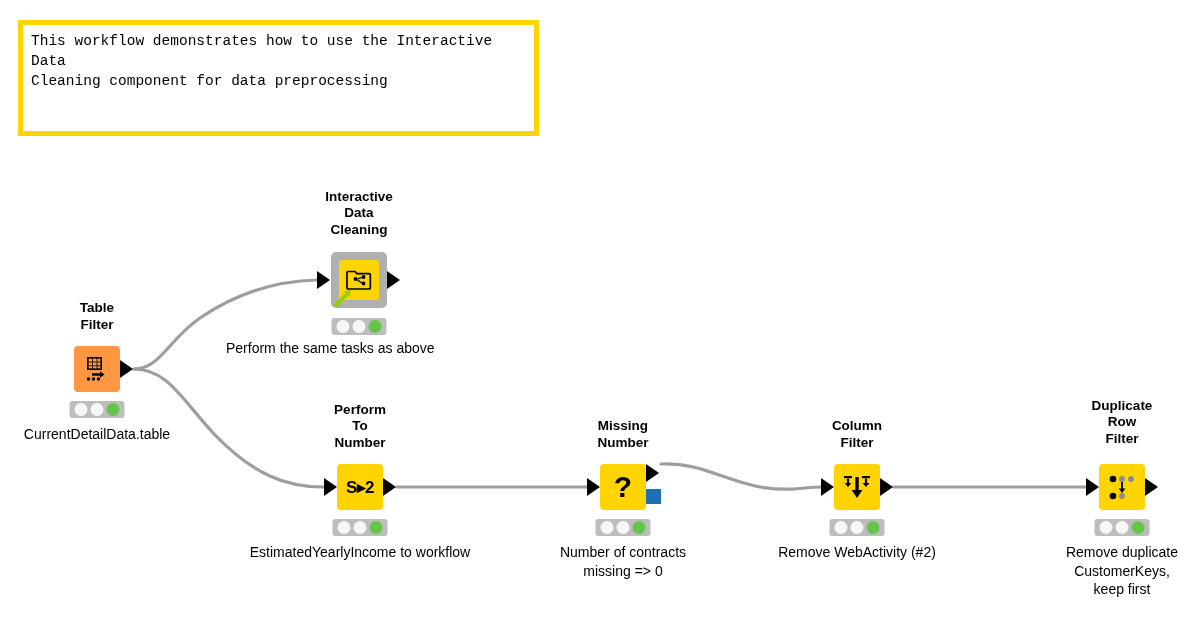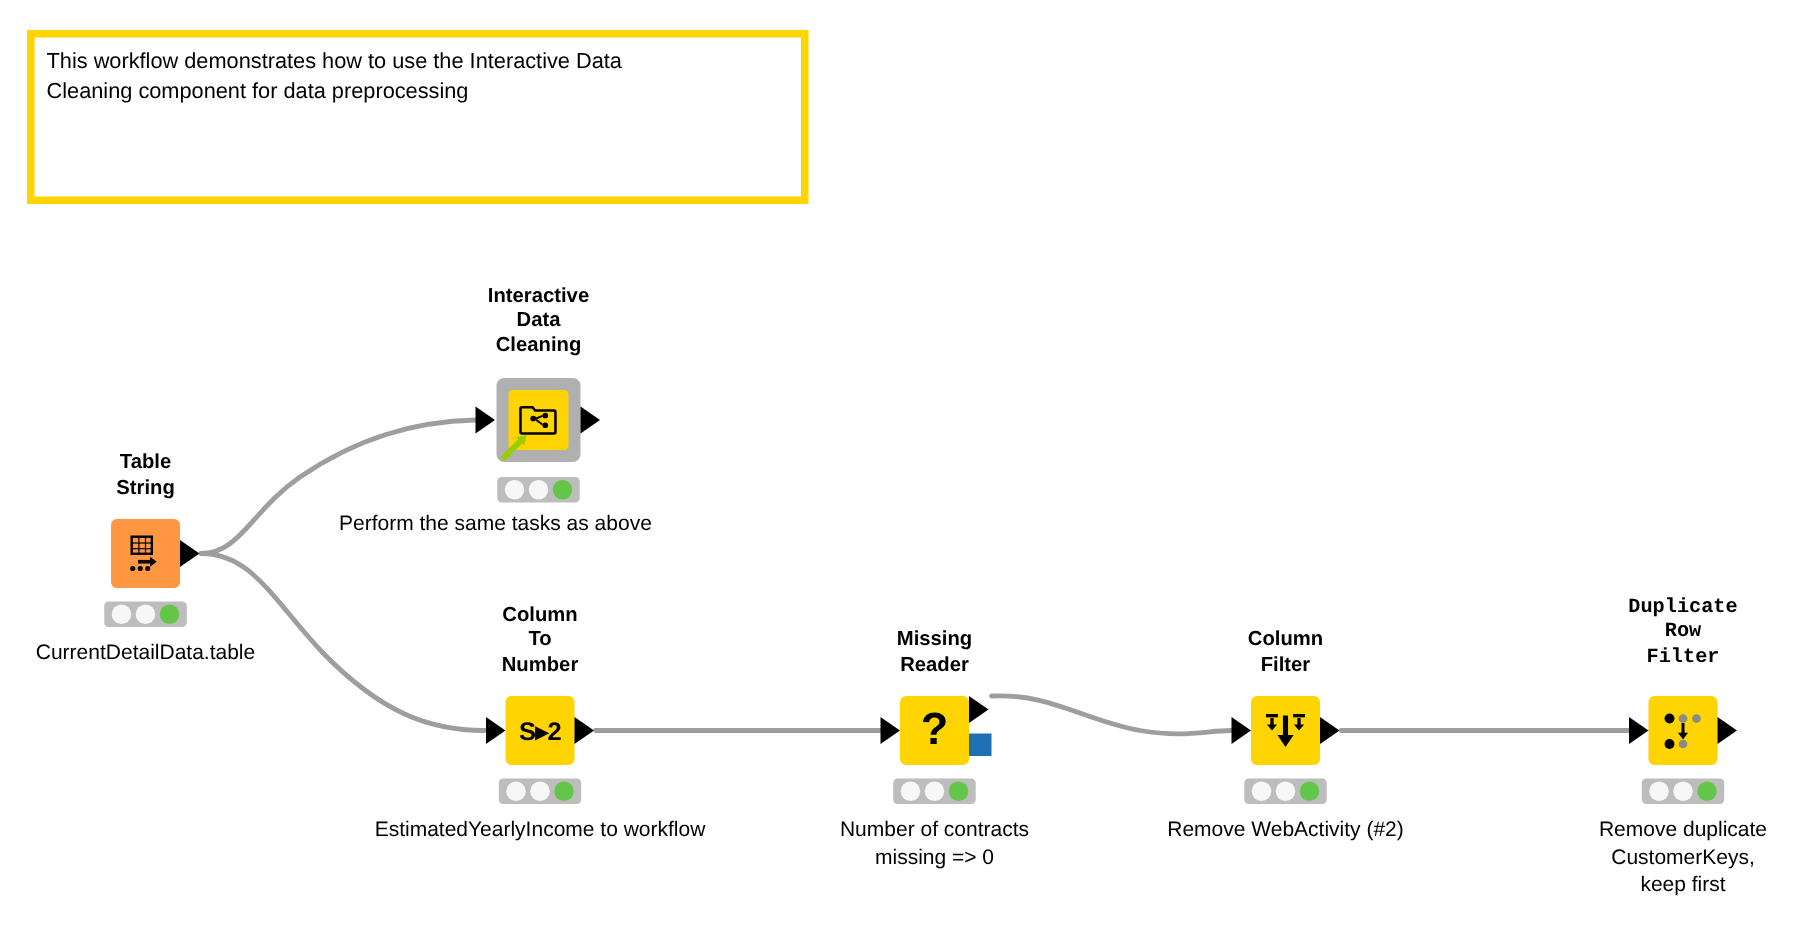--- a/index.html
+++ b/index.html
@@ -26,20 +26,21 @@
     box-sizing: border-box;
     border: 5px solid #FFD400;
     background: #ffffff;
     padding: 6px 8px 0 8px;
   }
   #annotation .anno-text {
     font-size: 14.5px;
     line-height: 1.38;
     color: #000;
     white-space: pre-line;
+    font-family: Liberation Mono, monospace;
   }
 
   
   #wires {
     position: absolute;
     left: 0;
     top: 0;
     width: 1200px;
     height: 630px;
     pointer-events: none;
@@ -188,21 +189,21 @@
   <path d="M 397 487 L 587 487" fill="none" stroke="#9E9E9E" stroke-width="3.2" stroke-linecap="round"></path>
 
   <path d="M 661 464 C 700 462 722 480 760 487 C 790 492 804 487 821 487" fill="none" stroke="#9E9E9E" stroke-width="3.2" stroke-linecap="round"></path>
 
   <path d="M 894 487 L 1086 487" fill="none" stroke="#9E9E9E" stroke-width="3.2" stroke-linecap="round"></path>
 </svg>
 
 <div class="free-label" style="left:226px; top:340px;">Perform the same tasks as above</div>
 
 <div class="node" style="left:97px; top:369px;">
-  <div class="node-title">Table String</div>
+  <div class="node-title">Table Filter</div>
   <div class="node-body orange">
     <span>
       <svg class="icon-svg" width="30" height="30" viewBox="0 0 30 30">
         <rect x="5" y="3" width="15" height="13" fill="#000"></rect>
         <rect x="6.6" y="4.6" width="3.6" height="3" fill="#FF9742"></rect>
         <rect x="11.0" y="4.6" width="3.6" height="3" fill="#FF9742"></rect>
         <rect x="15.4" y="4.6" width="3.0" height="3" fill="#FF9742"></rect>
         <rect x="6.6" y="8.4" width="3.6" height="3" fill="#FF9742"></rect>
         <rect x="11.0" y="8.4" width="3.6" height="3" fill="#FF9742"></rect>
         <rect x="15.4" y="8.4" width="3.0" height="3" fill="#FF9742"></rect>
@@ -251,36 +252,36 @@
   <div class="port out comp"></div>
   <div class="status" style="top:38px;">
     <span class="lamp"></span>
     <span class="lamp"></span>
     <span class="lamp green"></span>
   </div>
   <div class="node-sub" style="top:62px;"></div>
 </div>
 
 <div class="node" style="left:360px; top:487px;">
-  <div class="node-title">Column To Number</div>
+  <div class="node-title">Perform To Number</div>
   <div class="node-body">
     <span style="font-size:17px; font-weight:bold; letter-spacing:-0.5px;">S▸2</span>
   </div>
   <div class="port in"></div>
   <div class="port out"></div>
   <div class="status">
     <span class="lamp"></span>
     <span class="lamp"></span>
     <span class="lamp green"></span>
   </div>
   <div class="node-sub">EstimatedYearlyIncome to workflow</div>
 </div>
 
 <div class="node" style="left:623px; top:487px;">
-  <div class="node-title">Missing Reader</div>
+  <div class="node-title">Missing Number</div>
   <div class="node-body">
     <span style="font-size:30px; font-weight:bold; line-height:1;">?</span>
   </div>
   <div class="port in"></div>
   <div class="port out top"></div>
   <div class="port model"></div>
   <div class="status">
     <span class="lamp"></span>
     <span class="lamp"></span>
     <span class="lamp green"></span>
@@ -312,21 +313,21 @@
   <div class="port out"></div>
   <div class="status">
     <span class="lamp"></span>
     <span class="lamp"></span>
     <span class="lamp green"></span>
   </div>
   <div class="node-sub">Remove WebActivity (#2)</div>
 </div>
 
 <div class="node" style="left:1122px; top:487px;">
-  <div class="node-title" style="bottom:40px;font-family:Liberation Mono, monospace;">Duplicate
+  <div class="node-title" style="bottom:40px;">Duplicate
 Row Filter</div>
   <div class="node-body">
     <span>
       <svg class="icon-svg" width="32" height="32" viewBox="0 0 32 32">
         <circle cx="7" cy="8" r="3.3" fill="#000"></circle>
         <circle cx="16" cy="8" r="2.9" fill="#8A8A8A"></circle>
         <circle cx="25" cy="8" r="2.9" fill="#8A8A8A"></circle>
         <path d="M 16 11 L 16 19" stroke="#000" stroke-width="2"></path>
         <path d="M 12.6 17.5 L 16 22 L 19.4 17.5 Z" fill="#000"></path>
         <circle cx="7" cy="25" r="3.3" fill="#000"></circle>

